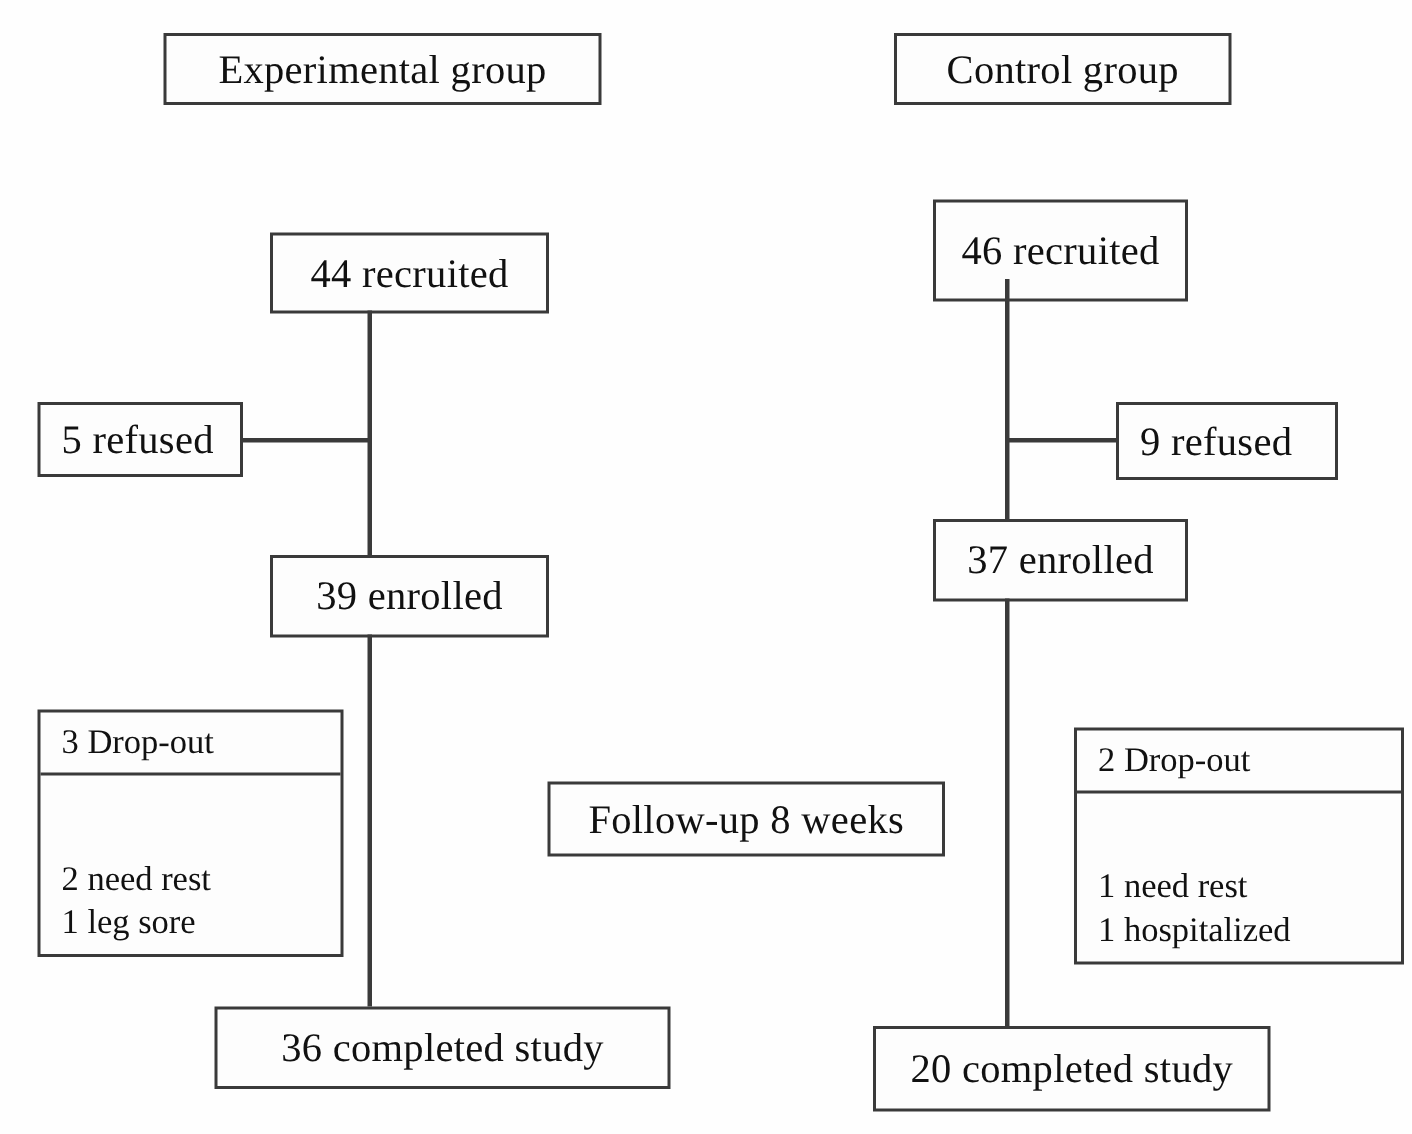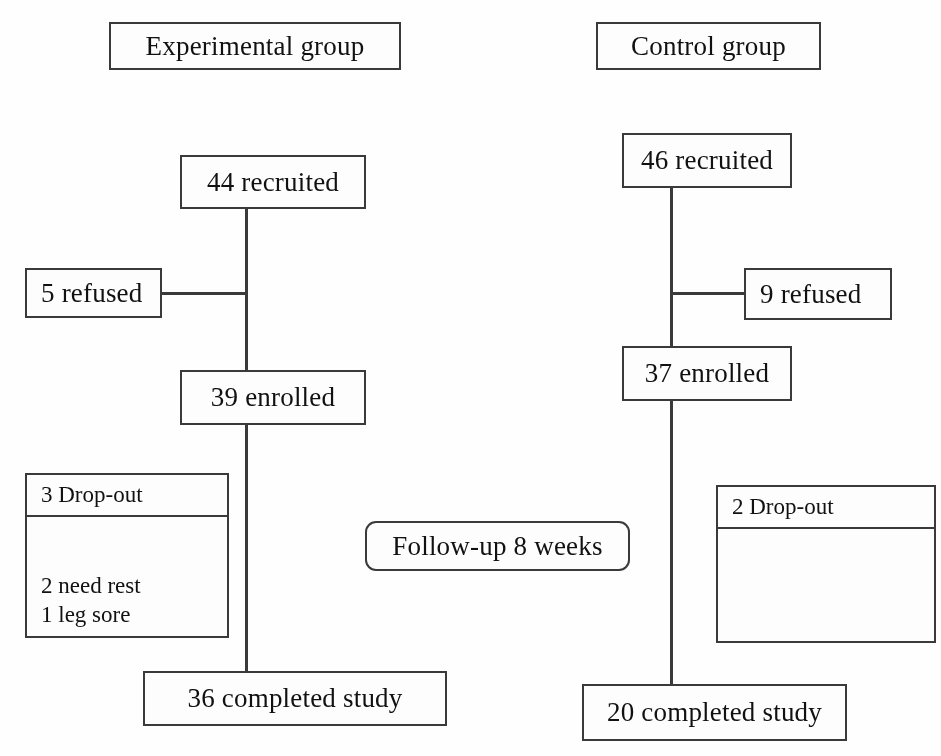--- a/index.html
+++ b/index.html
@@ -111,29 +111,29 @@
     <div class="split-body">
       <span class="line">2 need rest</span>
       <span class="line">1 leg sore</span>
     </div>
   </div>
 
   <div class="box center-text" style="left:123px; top:671px; width:304px; height:55px;">
     <span>36 completed study</span>
   </div>
 
-  <div class="box center-text" style="left:345px; top:521px; width:265px; height:50px;border-radius:11px;">
+  <div class="box center-text" style="left:345px; top:521px; width:265px; height:50px;">
     <span>Follow-up 8 weeks</span>
   </div>
 
   <div class="box center-text" style="left:576px; top:22px; width:225px; height:48px;">
     <span>Control group</span>
   </div>
 
-  <div class="box center-text" style="left:602px; top:133px; width:170px; height:55px;">
+  <div class="box center-text" style="left:602px; top:133px; width:170px; height:68px;">
     <span>46 recruited</span>
   </div>
 
   <div class="vline" style="left:670px; top:186px; height:162px;"></div>
 
   <div class="hline" style="left:670px; top:292px; width:76px;"></div>
 
   <div class="box left-text" style="left:744px; top:268px; width:148px; height:52px;">
     <span class="pad-l">9 refused</span>
   </div>
@@ -141,19 +141,23 @@
   <div class="box center-text" style="left:602px; top:346px; width:170px; height:55px;">
     <span>37 enrolled</span>
   </div>
 
   <div class="vline" style="left:670px; top:399px; height:287px;"></div>
 
   <div class="split-box" style="left:716px; top:485px; width:220px; height:158px;">
     <div class="split-head">
       <span>2 Drop-out</span>
     </div>
+    <div class="split-body">
+      <span class="line">1 need rest</span>
+      <span class="line">1 hospitalized</span>
+    </div>
   </div>
 
   <div class="box center-text" style="left:562px; top:684px; width:265px; height:57px;">
     <span>20 completed study</span>
   </div>
 
 </div>
 
 </body></html>

